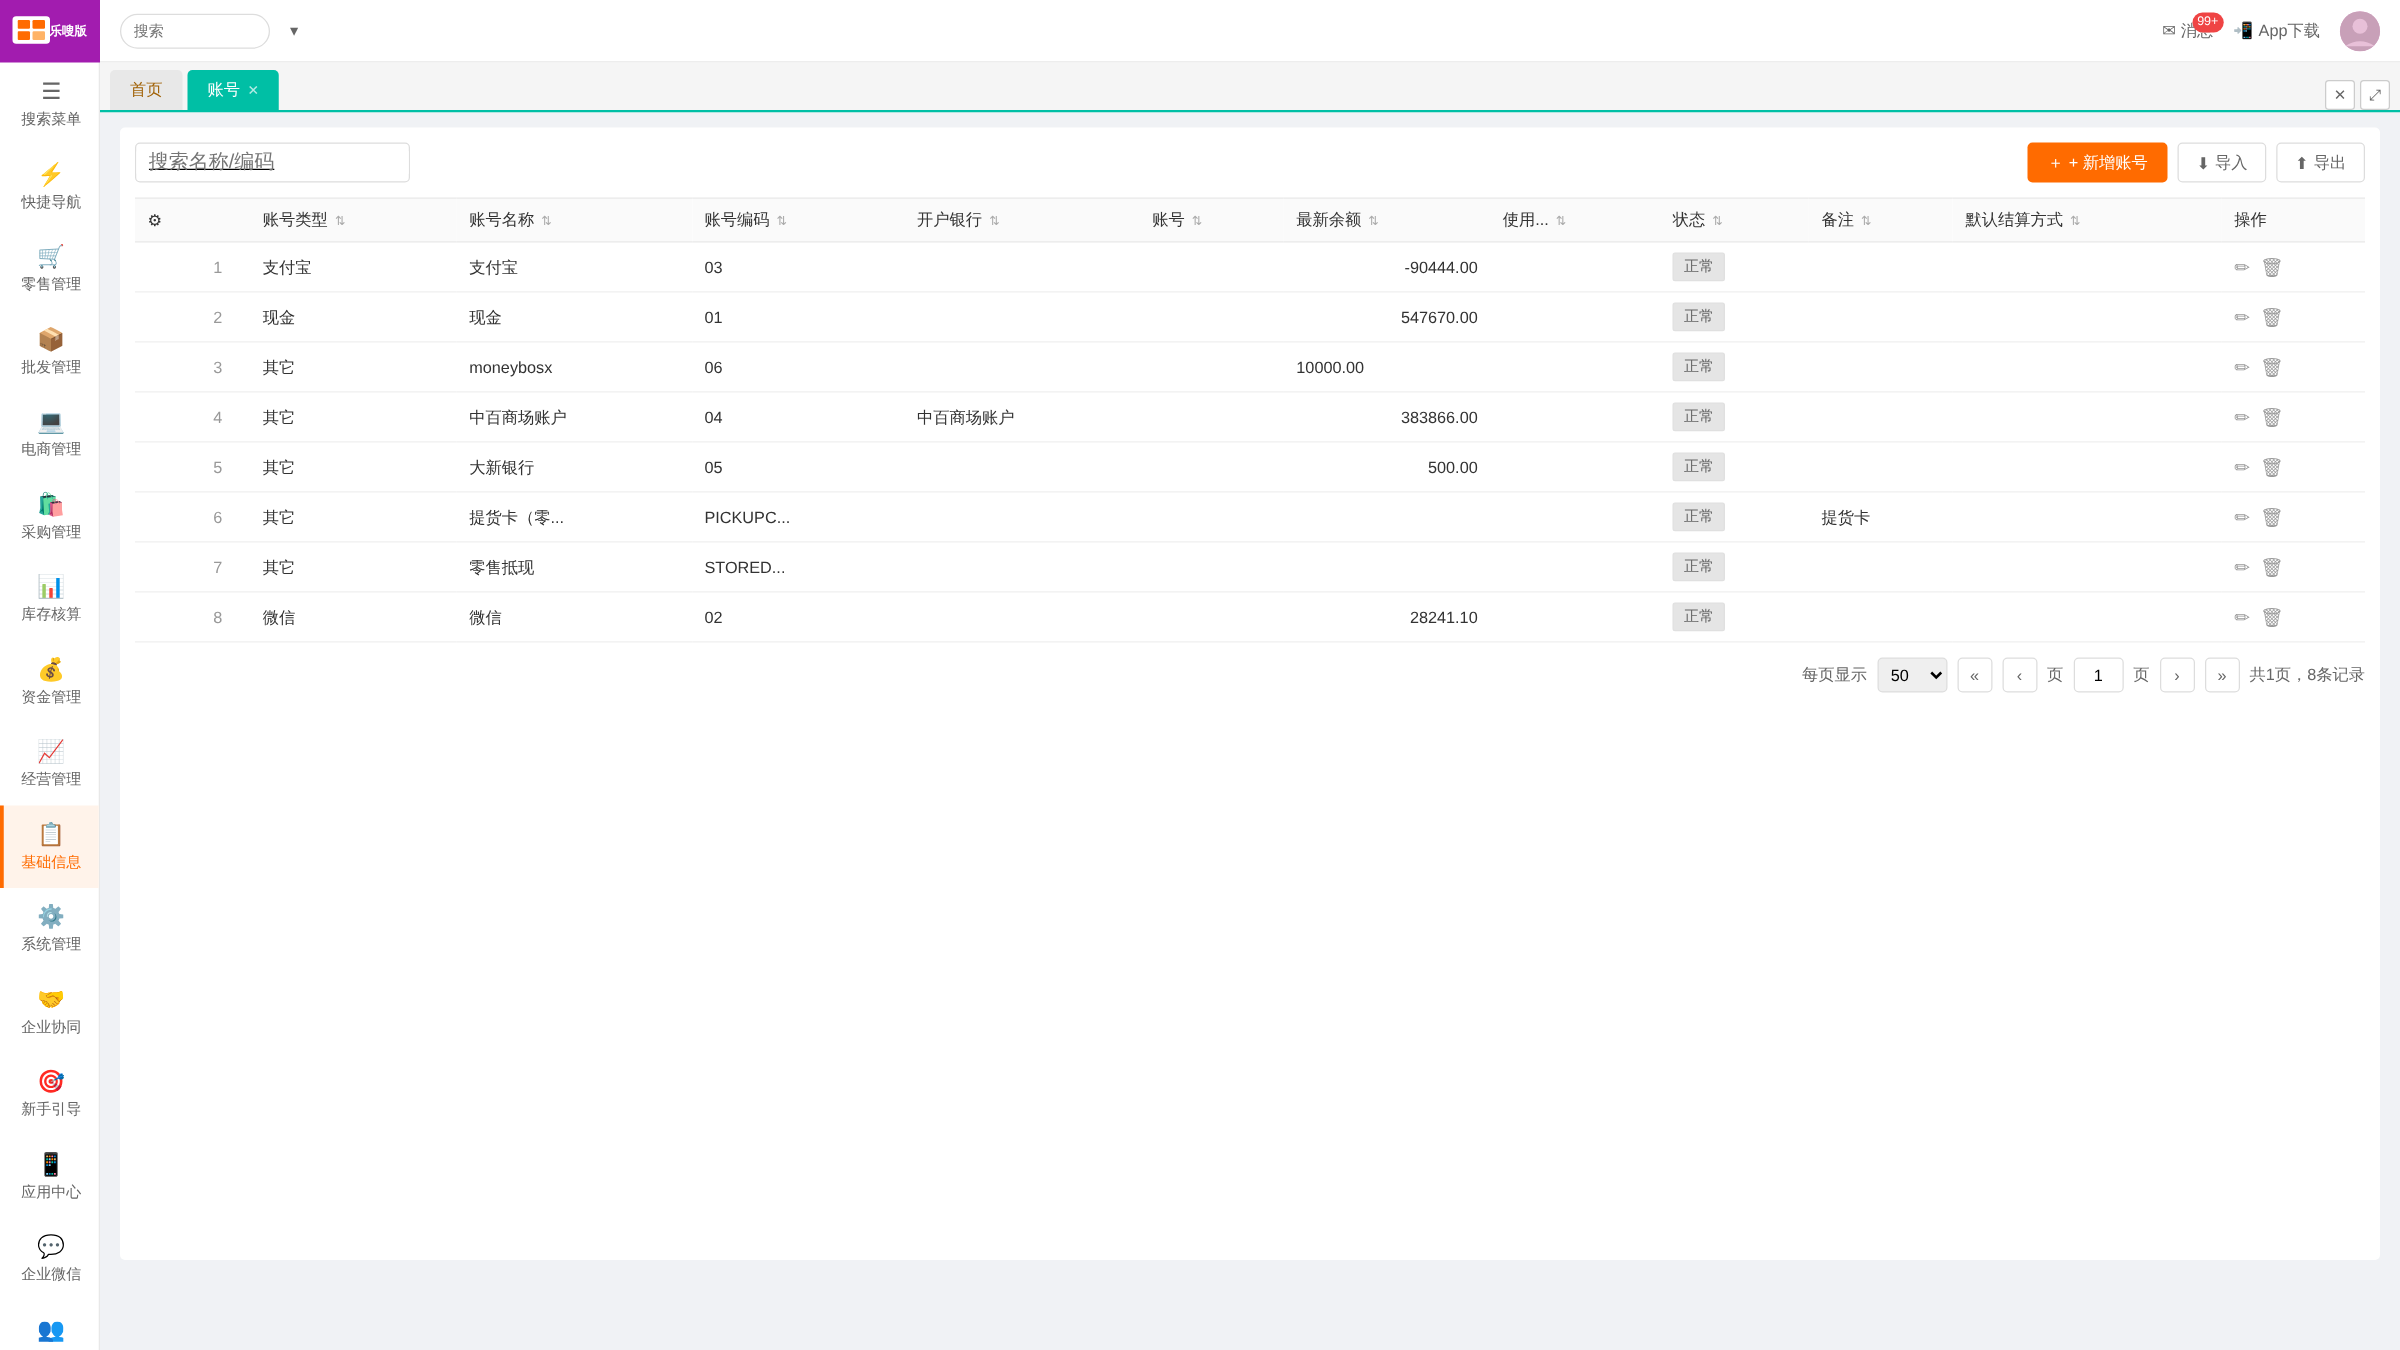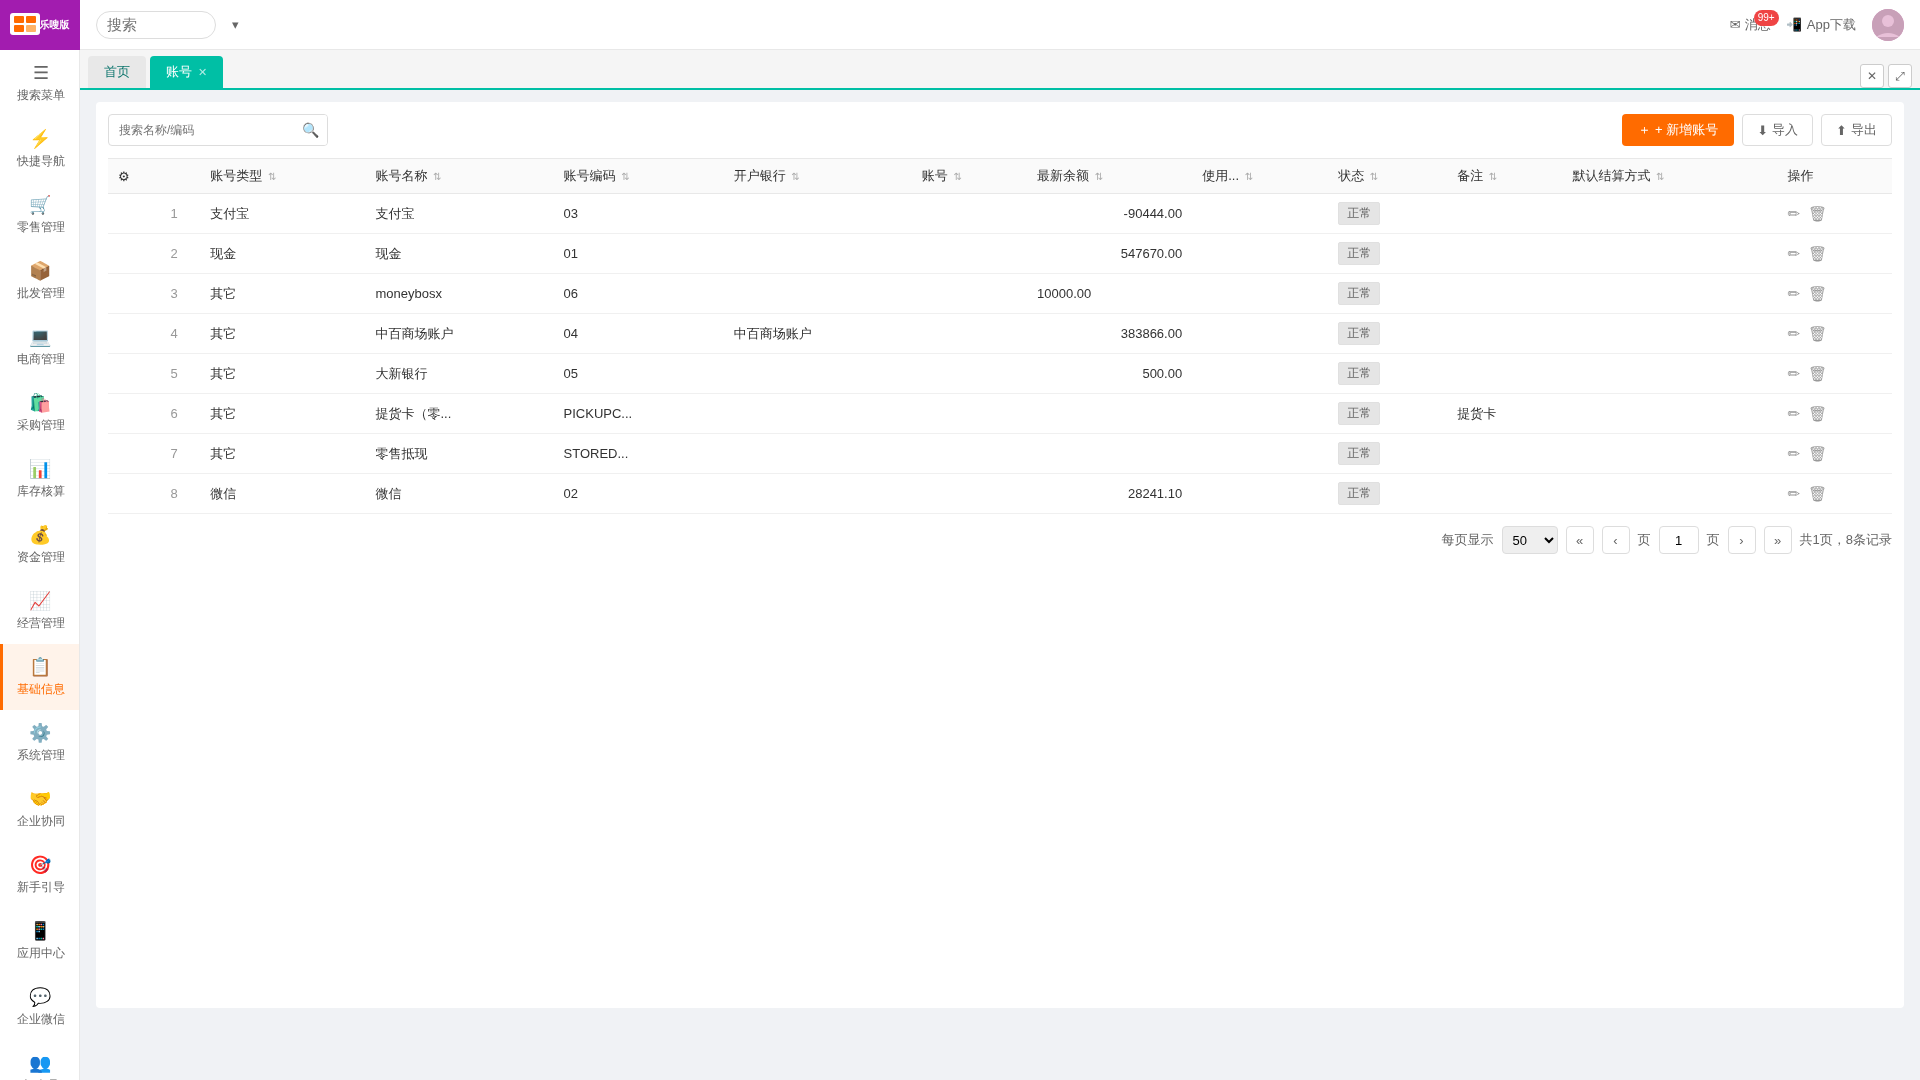--- a/index.html
+++ b/index.html
@@ -83,21 +83,21 @@
       border-bottom: 1px solid #e8e8e8;
       flex-shrink: 0;
     }
     .header-left { display: flex; align-items: center; gap: 12px; }
     .search-header {
       width: 120px;
       height: 28px;
       border: 1px solid #ddd;
       border-radius: 14px;
       padding: 0 10px;
-      font-size: 15px;
+      font-size: 12px;
       outline: none;
     }
     .header-dropdown {
       display: flex;
       align-items: center;
       gap: 4px;
       cursor: pointer;
       color: #666;
       font-size: 13px;
     }
@@ -153,21 +153,21 @@
     .tab-item {
       height: 32px;
       padding: 0 16px;
       display: flex;
       align-items: center;
       gap: 6px;
       cursor: pointer;
       font-size: 13px;
       border-radius: 4px 4px 0 0;
       background: #e8e8e8;
-      color: #0f766e;
+      color: #a16207;
       margin-right: 4px;
     }
     .tab-item.active {
       background: #00bfa5;
       color: #fff;
     }
     .tab-close {
       font-size: 11px;
       cursor: pointer;
       opacity: 0.7;
@@ -220,21 +220,22 @@
       border-radius: 4px;
       overflow: hidden;
       width: 220px;
       height: 32px;
     }
     .search-bar input {
       flex: 1;
       border: none;
       outline: none;
       padding: 0 10px;
-      font-size: 12px;
+      font-size: 16px;
+      text-decoration: underline;
     }
     .search-bar .search-btn {
       width: 32px;
       height: 32px;
       background: #fff;
       border: none;
       cursor: pointer;
       display: flex;
       align-items: center;
       justify-content: center;

